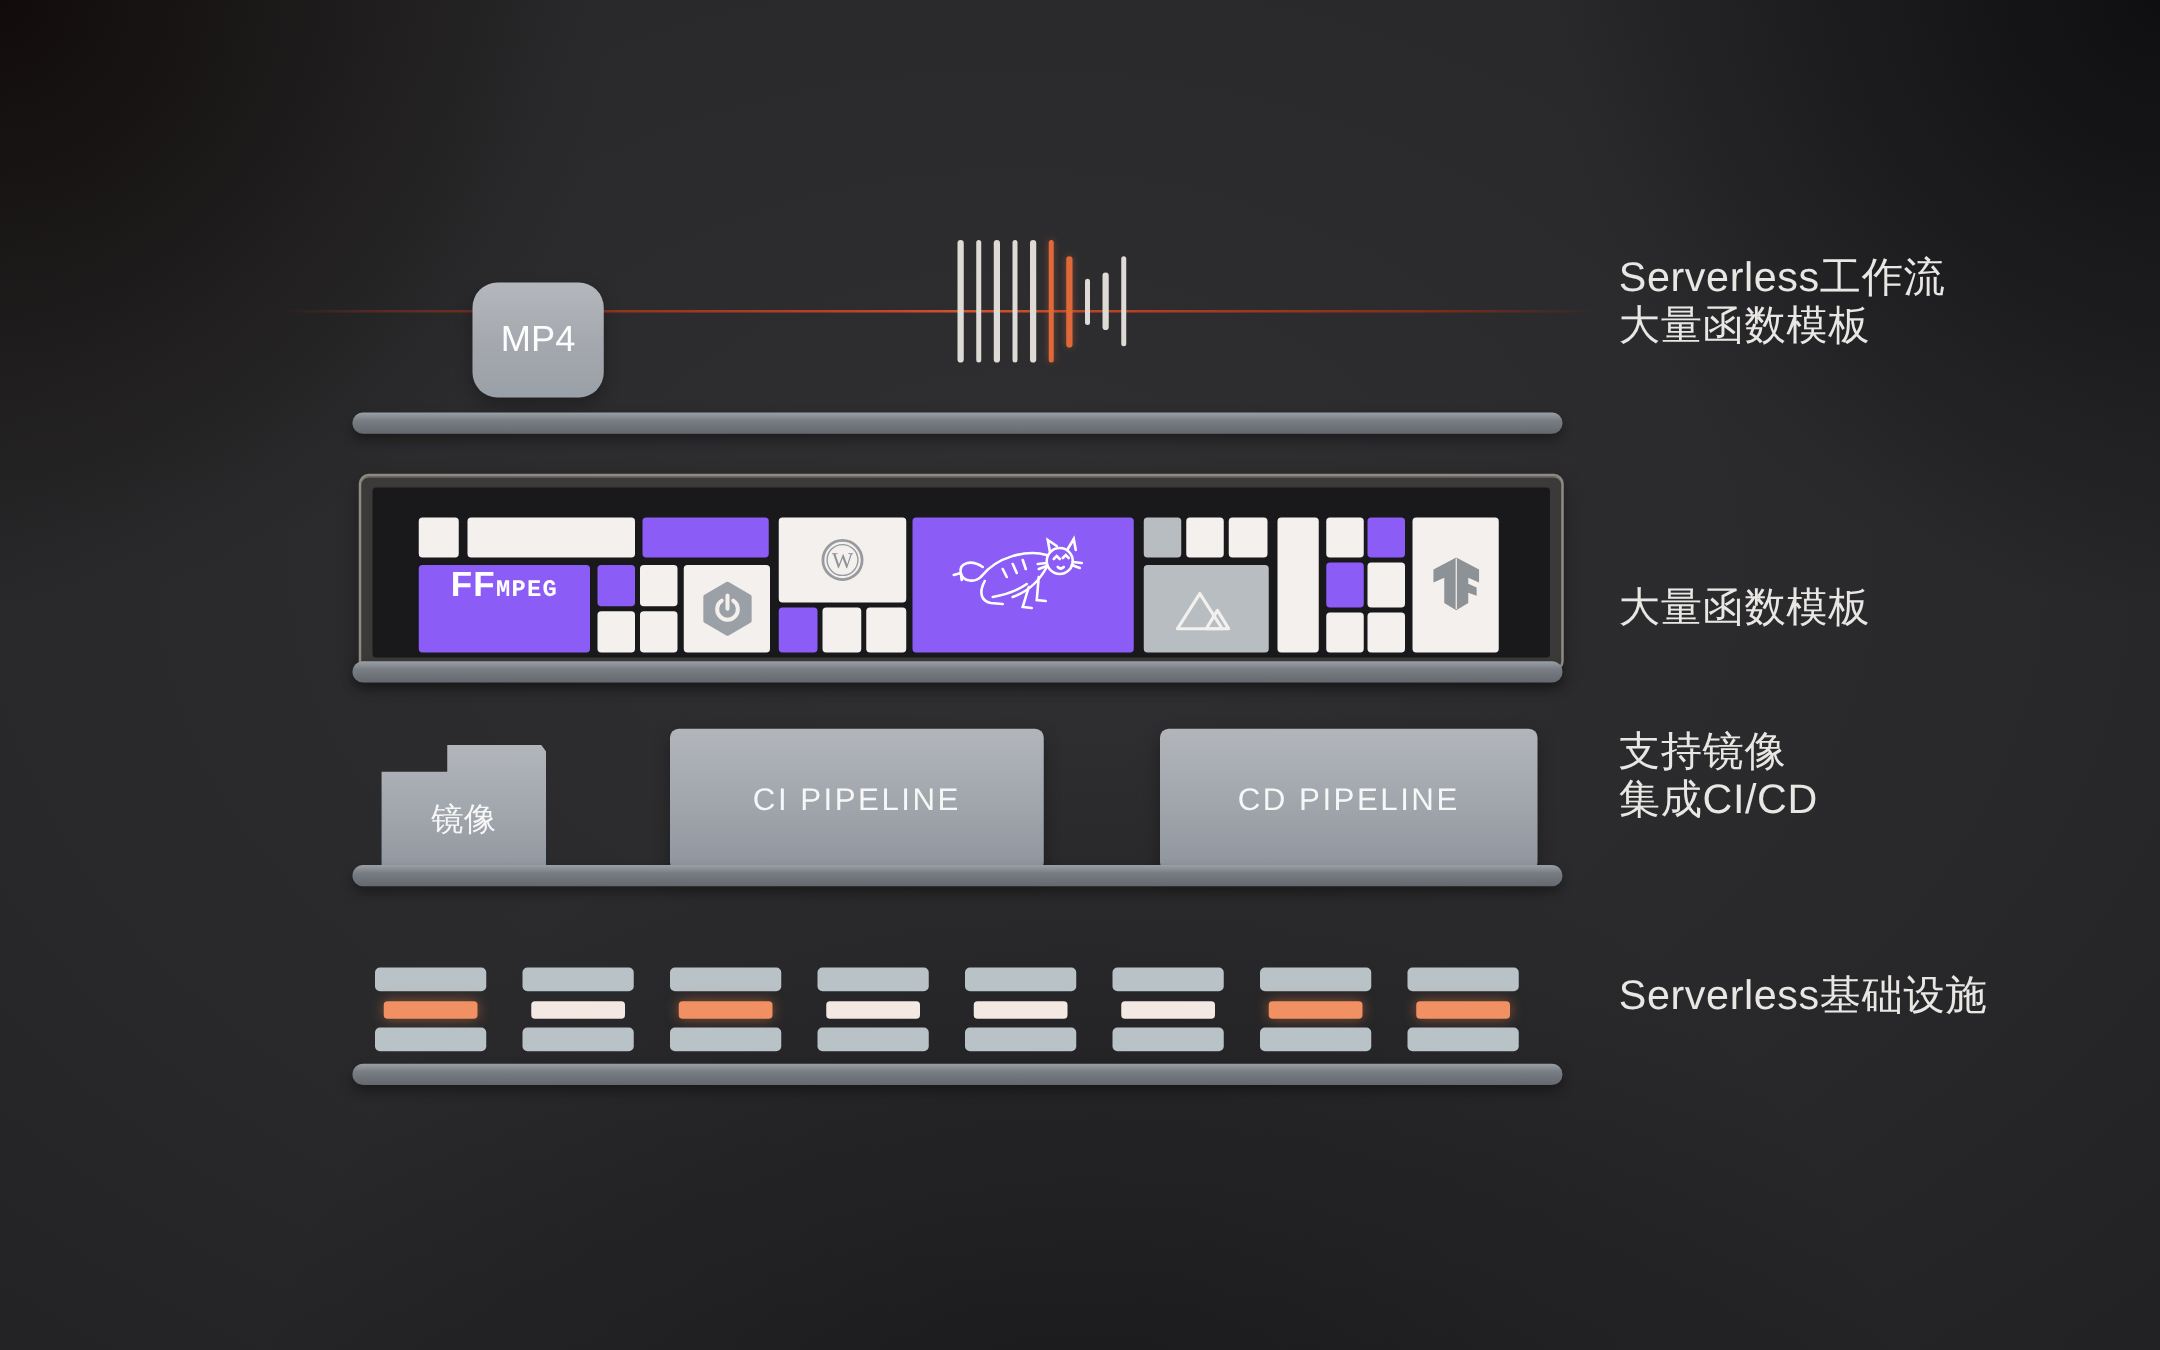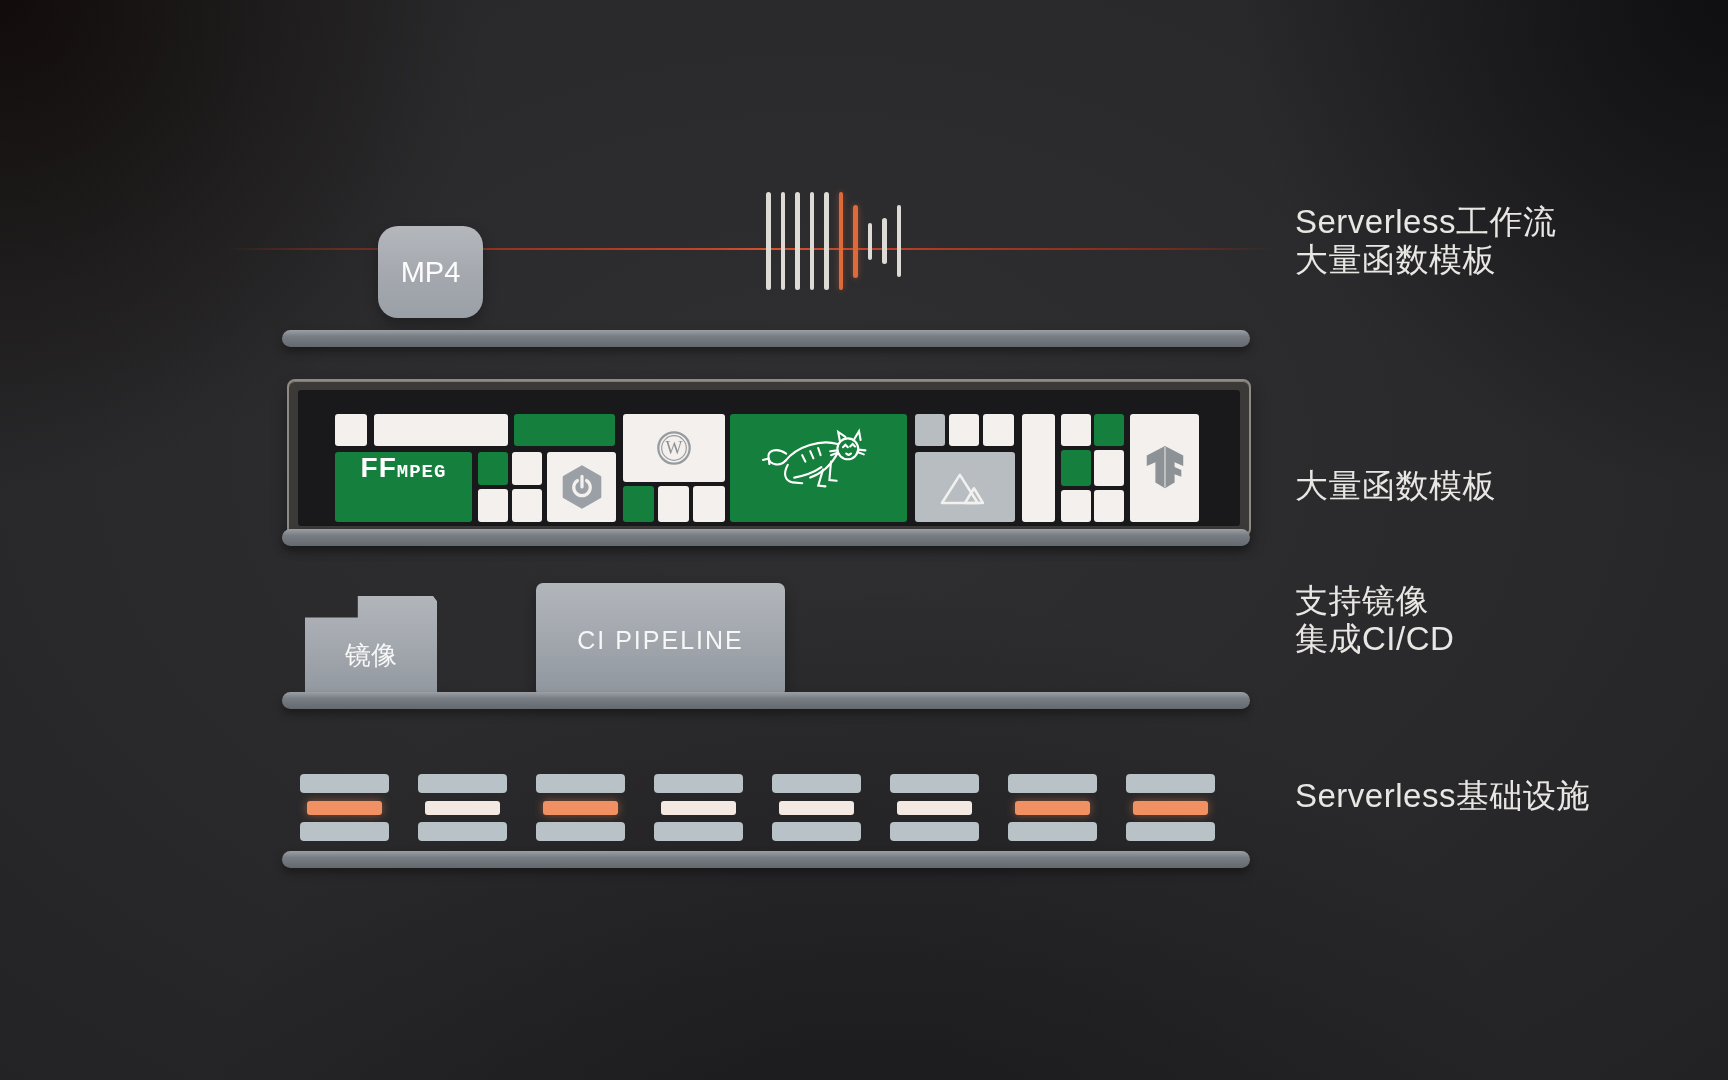--- a/index.html
+++ b/index.html
@@ -29,34 +29,34 @@
   .shelf{left:282px;width:968px;height:17px;border-radius:9px;z-index:6;
     background:linear-gradient(180deg,#9aa0a5 0%, #787d83 38%, #64696f 100%);
     box-shadow:0 5px 9px rgba(0,0,0,.35);}
   
   .panel{left:287px;top:379px;width:960px;height:154px;border-radius:8px;z-index:2;
     border:2px solid #8f8a83;background:#3c3a38;
     box-shadow:inset 0 1px 0 rgba(255,250,240,.35), 0 8px 16px rgba(0,0,0,.3);}
   .panel-inner{position:absolute;inset:9px;background:#19191b;border-radius:3px;}
   .tile{position:absolute;border-radius:3px;z-index:3;}
   .tw{background:#f3f0ed;}
-  .to{background:#15803d;}
+  .to{background:#8b5cf6;}
   .tg{background:#b7bdc1;}
   .tile-center{display:flex;align-items:center;justify-content:center;}
   .ffmpeg-tile{display:flex;align-items:baseline;justify-content:center;color:#ffffff;}
   .ffmpeg-tile .big{font-size:28px;font-weight:700;letter-spacing:1px;}
   .ffmpeg-tile .small{font-size:19px;font-weight:700;letter-spacing:1px;font-family:Liberation Mono, monospace;}
   
   .gray-box{background:linear-gradient(180deg,#b2b6bb 0%, #a0a5ac 55%, #8f959d 100%);
     z-index:5;display:flex;align-items:center;justify-content:center;
     color:#f7f7f7;box-shadow:0 6px 14px rgba(0,0,0,.3);}
   .folder{left:305px;top:596px;width:132px;height:107px;
     clip-path:polygon(0% 20%, 40% 20%, 40% 0%, 97% 0%, 100% 5%, 100% 100%, 0% 100%);
     font-size:26px;padding-top:12px;box-sizing:border-box;}
-  .ci-box{left:536px;top:583px;width:249px;height:114px;border-radius:7px;
+  .ci-box{left:536px;top:583px;width:299px;height:114px;border-radius:7px;
     font-size:25px;letter-spacing:2px;}
   .cd-box{left:928px;top:583px;width:302px;height:114px;border-radius:7px;
     font-size:25px;letter-spacing:2px;}
   
   .racks{left:300px;top:774px;width:915px;display:flex;justify-content:space-between;z-index:4;}
   .stack{width:89px;}
   .rbar{height:19px;border-radius:4px;background:#b9c2c6;}
   .rmid{height:14px;border-radius:3px;margin:8px 7px 7px 7px;}
   .rmid.white{background:#f4e8e2;}
   .rmid.orange{background:#f09063;box-shadow:0 0 10px rgba(242,130,70,.5);}
@@ -187,20 +187,23 @@
   </div>
 
   <div class="abs shelf" style="top:529px"></div>
 
   <div class="abs gray-box folder">
     <span>镜像</span>
   </div>
   <div class="abs gray-box ci-box">
     <span>CI PIPELINE</span>
   </div>
+  <div class="abs gray-box cd-box">
+    <span>CD PIPELINE</span>
+  </div>
 
   <div class="abs shelf" style="top:692px"></div>
 
   <div class="abs racks">
       <div class="stack">
         <div class="rbar"></div>
         <div class="rmid orange"></div>
         <div class="rbar"></div>
       </div>
       <div class="stack">

